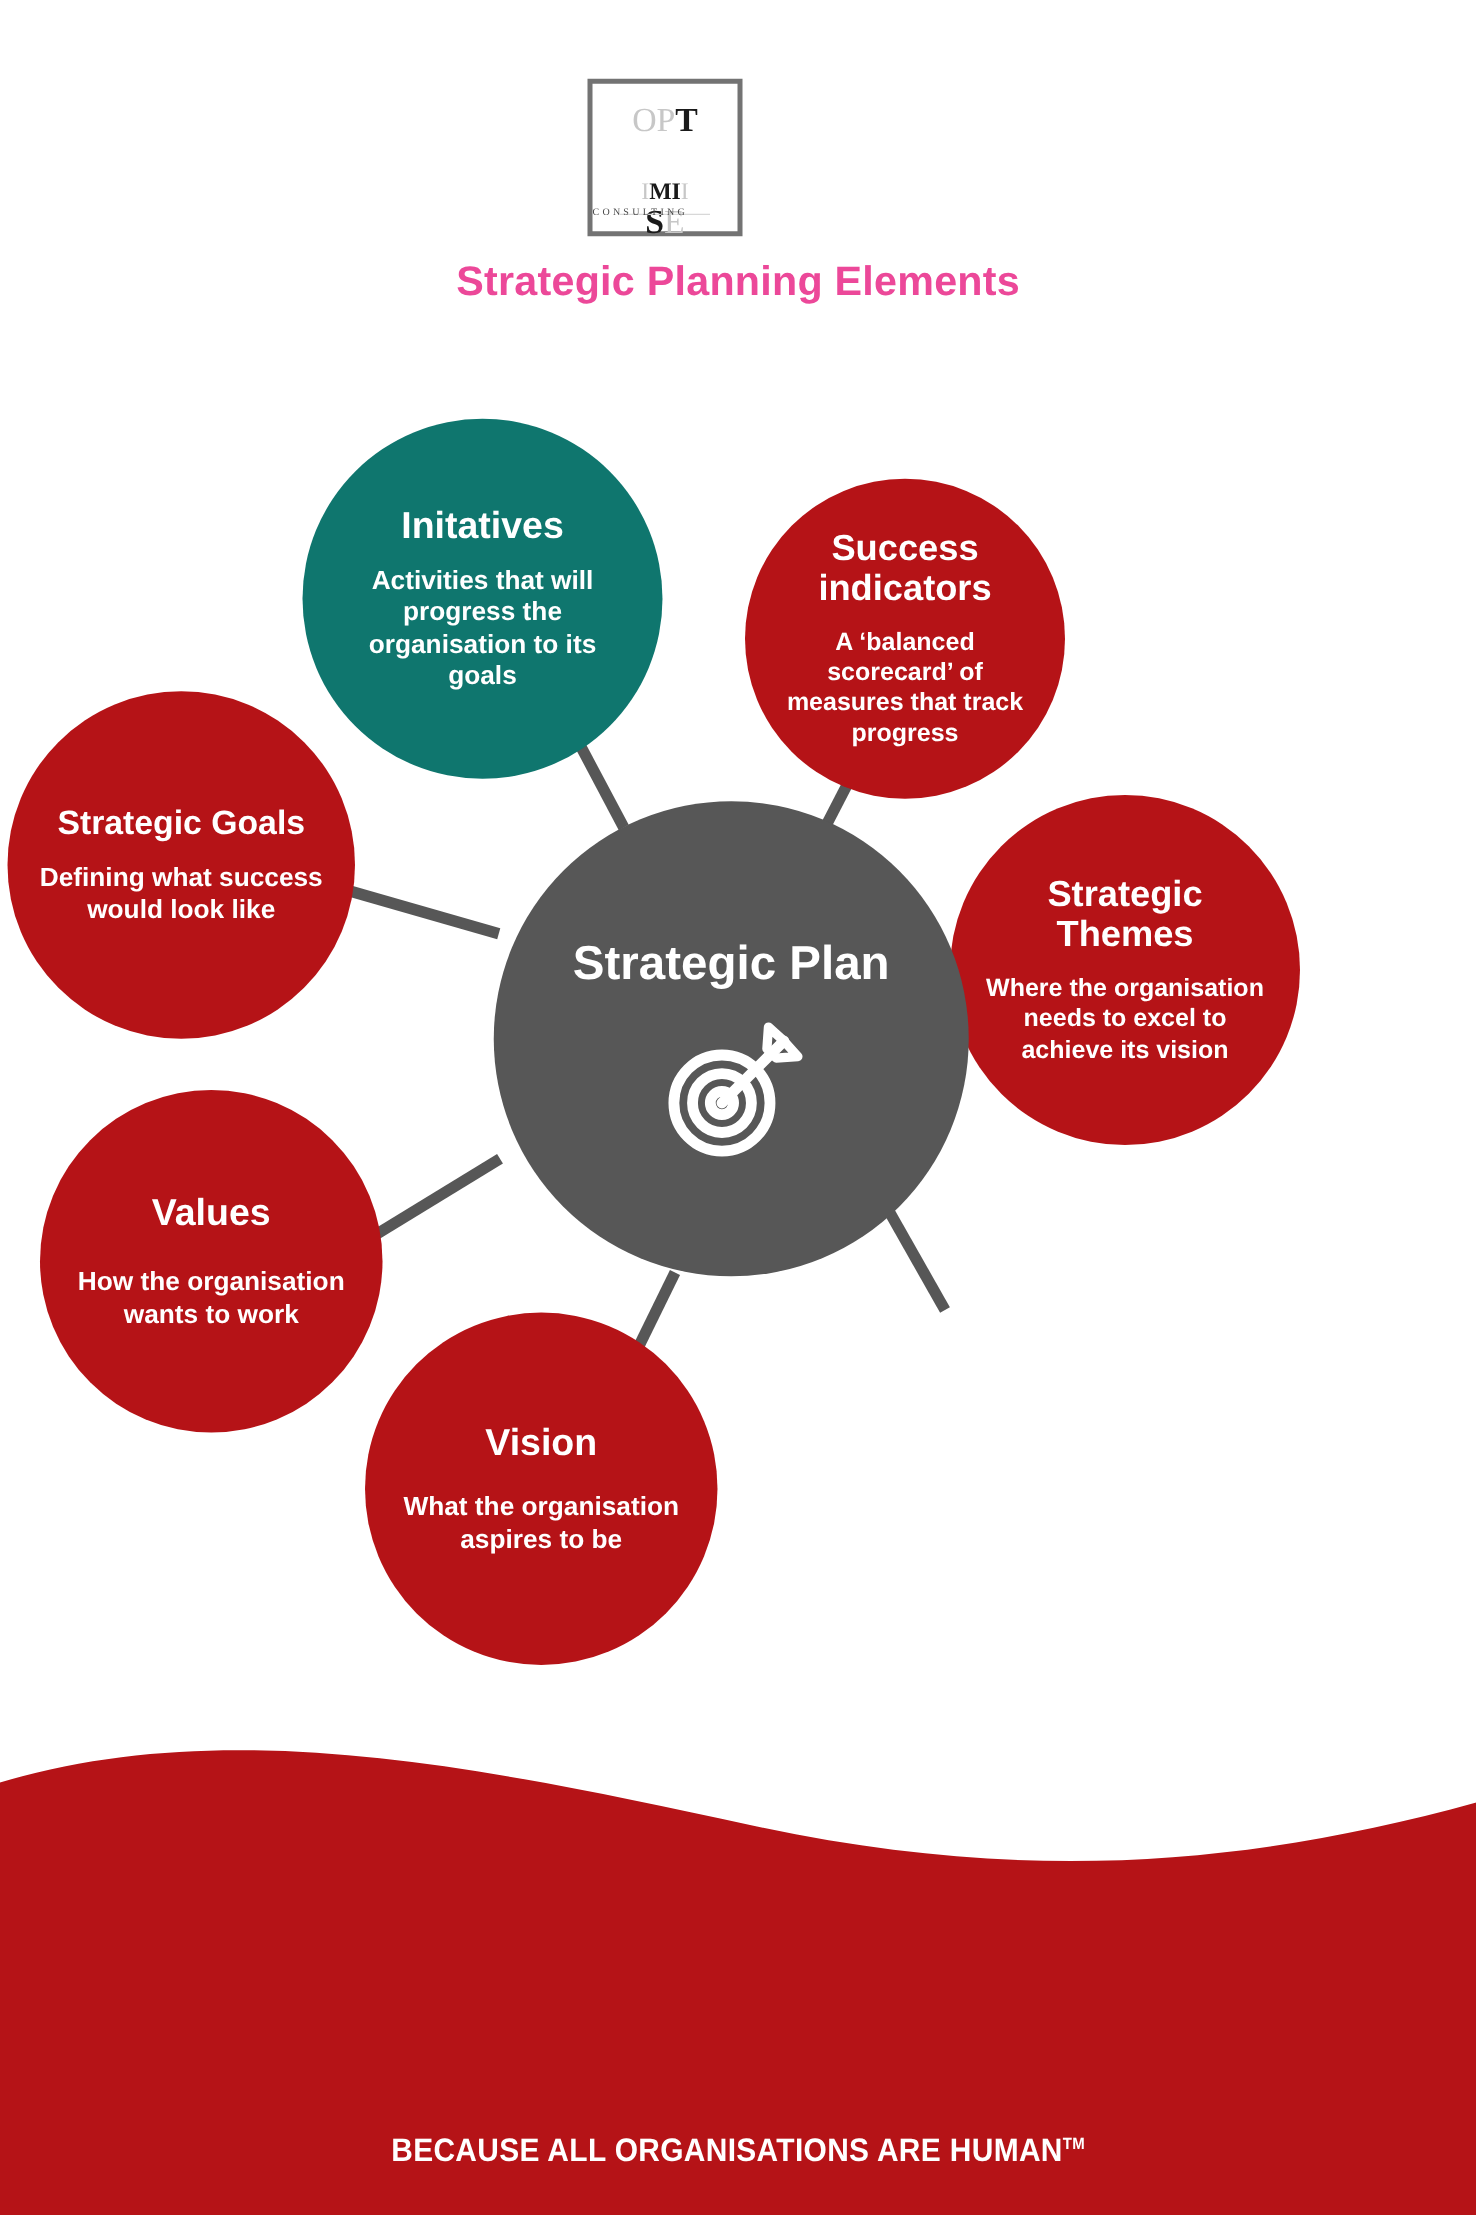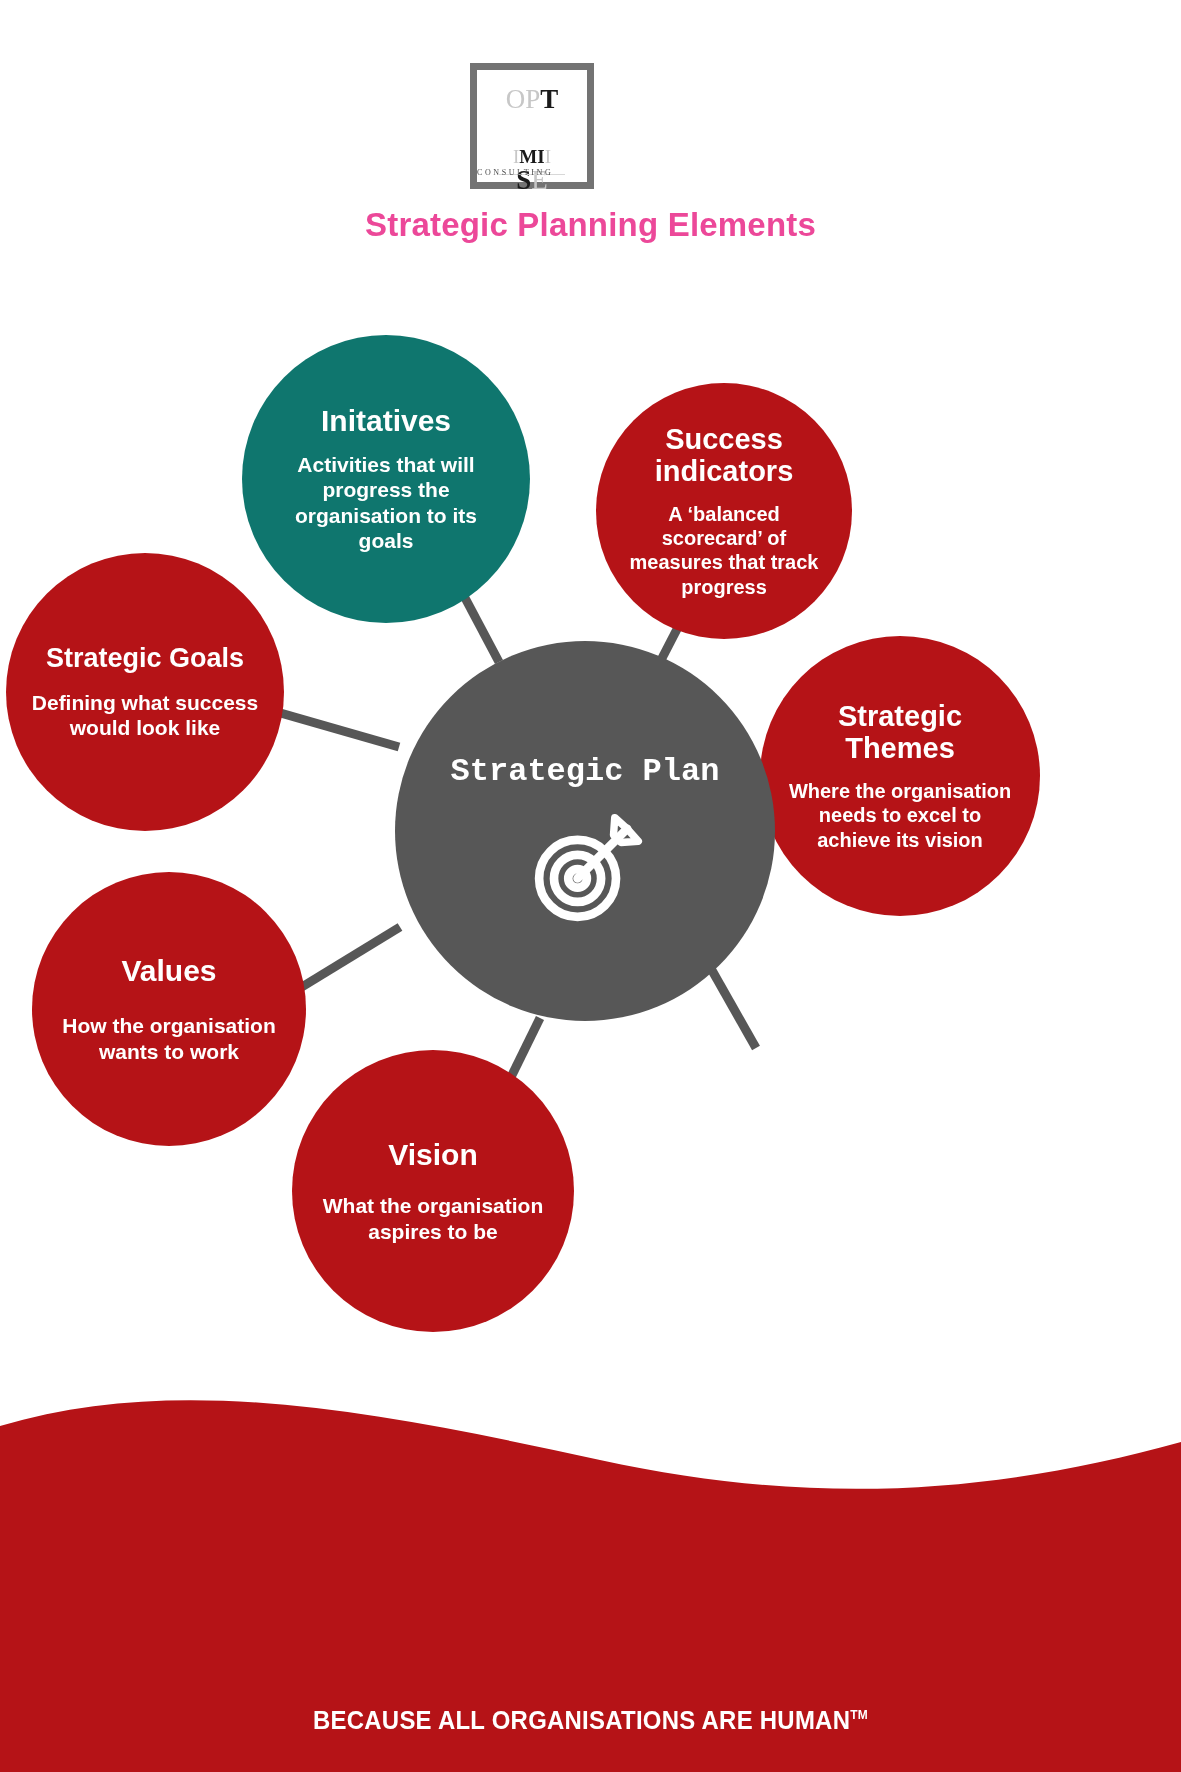--- a/index.html
+++ b/index.html
@@ -16,21 +16,21 @@
     -webkit-font-smoothing: antialiased;
   }
 
   
   #logo-box {
     position: absolute;
     left: 470px;
     top: 63px;
     width: 124px;
     height: 126px;
-    border: 7px solid #737373;
+    border: 4px solid #737373;
     background: #ffffff;
     box-sizing: border-box;
   }
   .logo-stack {
     position: absolute;
     left: 0;
     right: 0;
     top: 16px;
     text-align: center;
     font-family: "Liberation Serif", serif;
@@ -117,25 +117,24 @@
 
   
   #node-center {
     width: 380px;
     height: 380px;
     left: 395px;
     top: 641px;
     background: #575757;
   }
   #center-title {
-    font-size: 32px;
+    font-size: 38px;
     font-weight: 700;
     line-height: 1.14;
     margin-top: 20px;
-    font-family: Liberation Mono, monospace;
   }
   #center-icon {
     margin-top: 14px;
     width: 124px;
     height: 124px;
   }
 
   
   .sat .node-title { font-size: 27px; }
   .sat .node-desc  { font-size: 20px; margin-top: 14px; }

